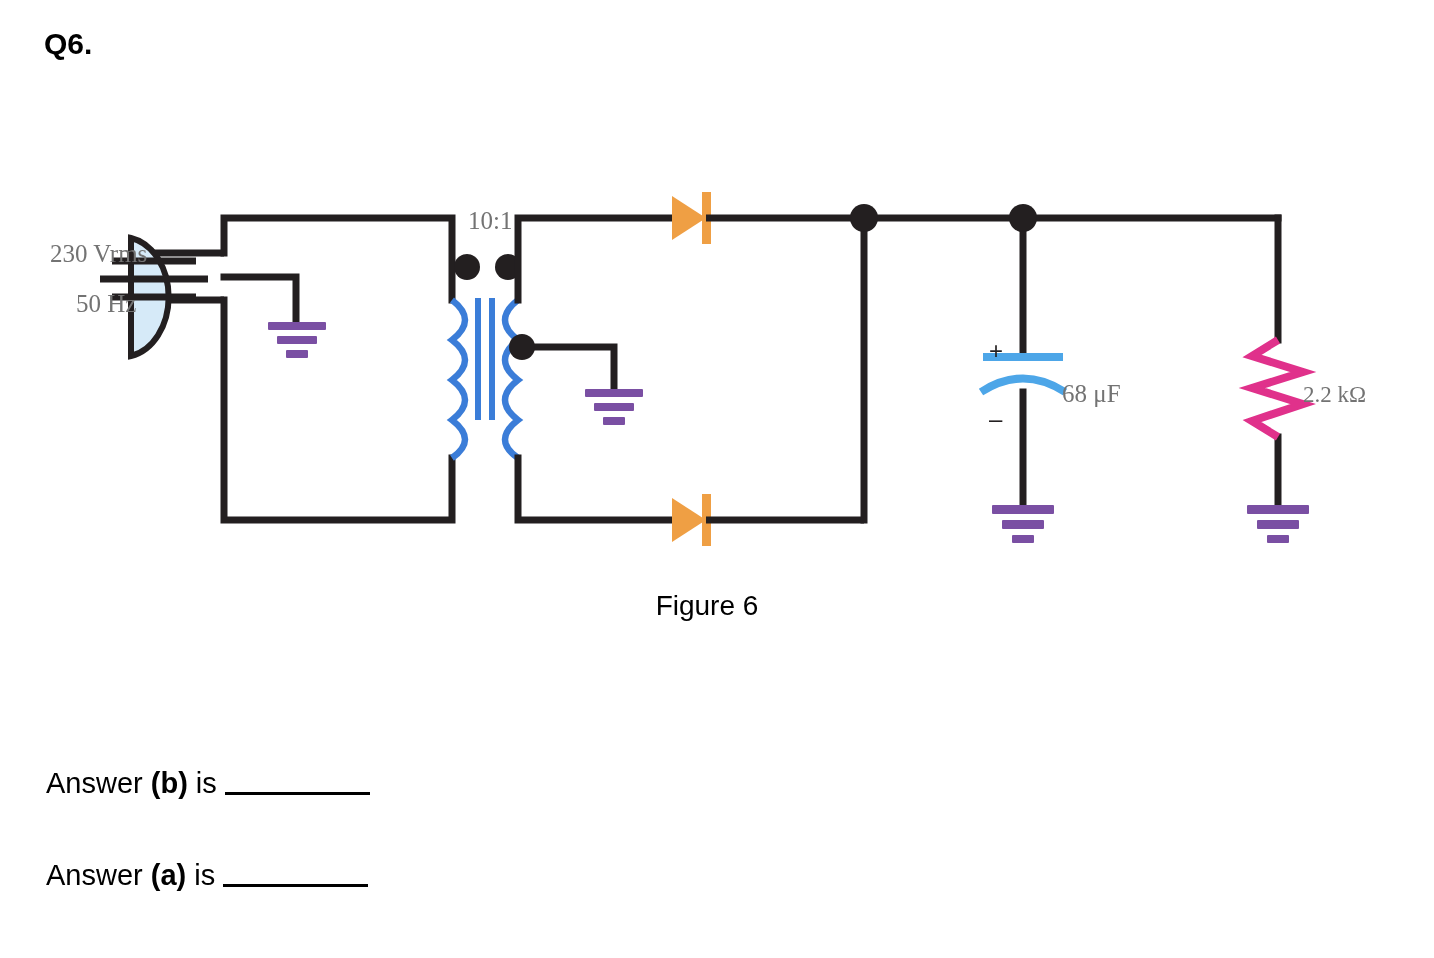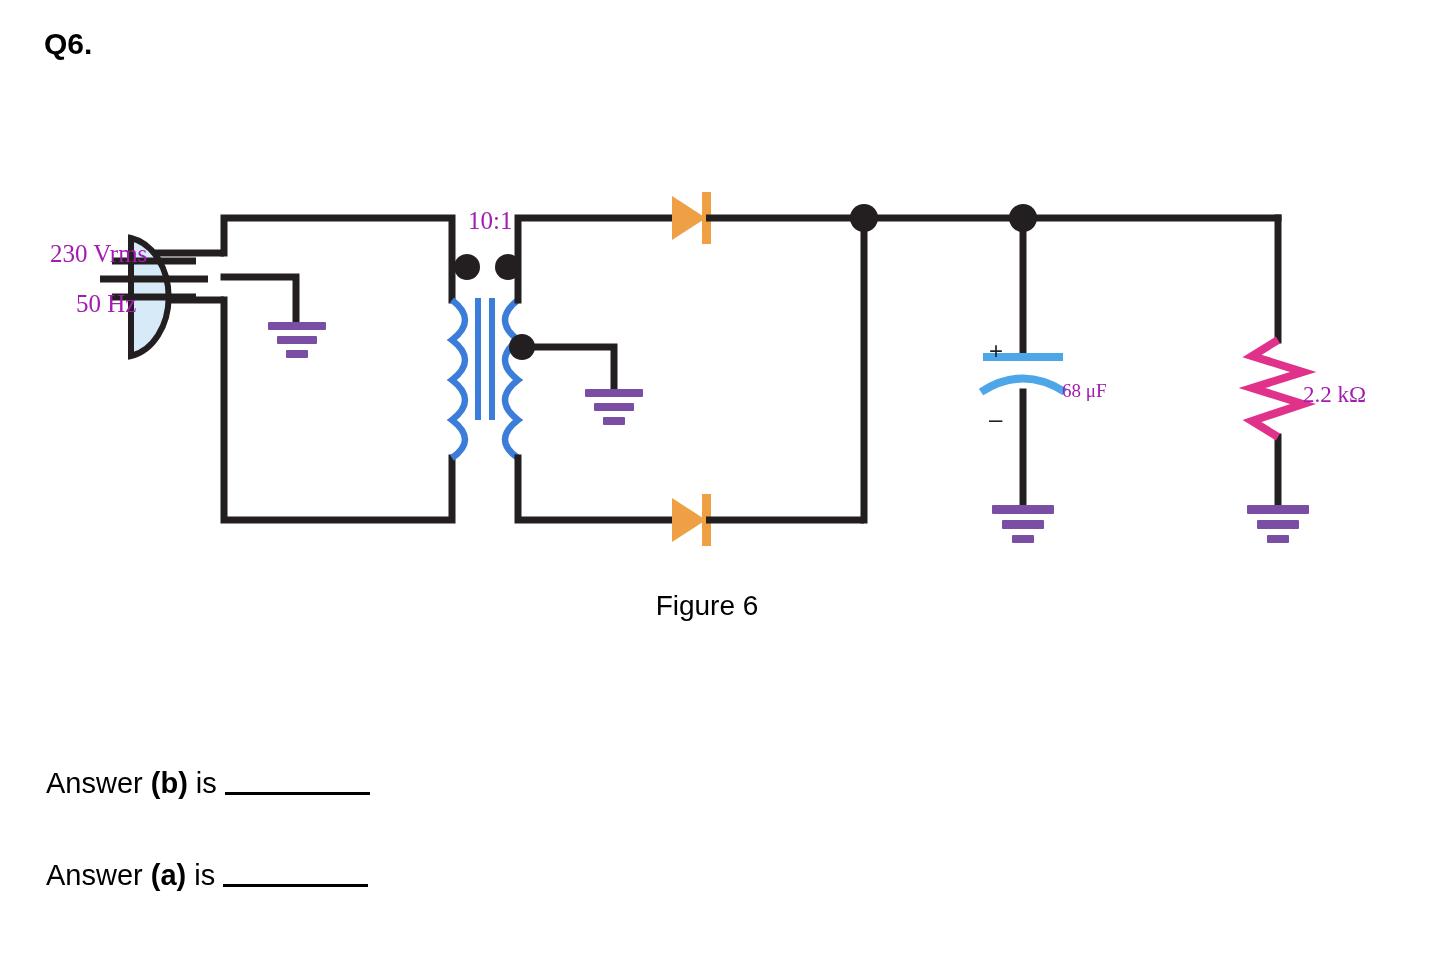--- a/index.html
+++ b/index.html
@@ -55,27 +55,27 @@
   }
   #circuit-svg {
     position: absolute;
     left: 0;
     top: 0;
   }
 
   .lbl {
     position: absolute;
     font-family: "Liberation Serif", serif;
-    color: #a21caf;
+    color: #737373;
     white-space: nowrap;
   }
   #label-vrms { left: 50px; top: 80px; font-size: 25px; }
   #label-freq { left: 76px; top: 130px; font-size: 25px; }
   #label-turns { left: 468px; top: 47px; font-size: 25px; }
-  #label-cap   { left: 1062px; top: 220px; font-size: 19px; }
+  #label-cap   { left: 1062px; top: 220px; font-size: 25px; }
   #label-res   { left: 1303px; top: 222px; font-size: 23px; }
   #label-plus  { left: 989px; top: 177px; font-size: 24px; color: #231f20;
                  font-family: "Liberation Sans", sans-serif; }
   #label-minus { left: 989px; top: 245px; font-size: 24px; color: #231f20;
                  font-family: "Liberation Sans", sans-serif; }
 
   #figure-caption {
     position: absolute;
     left: 0;
     top: 430px;

